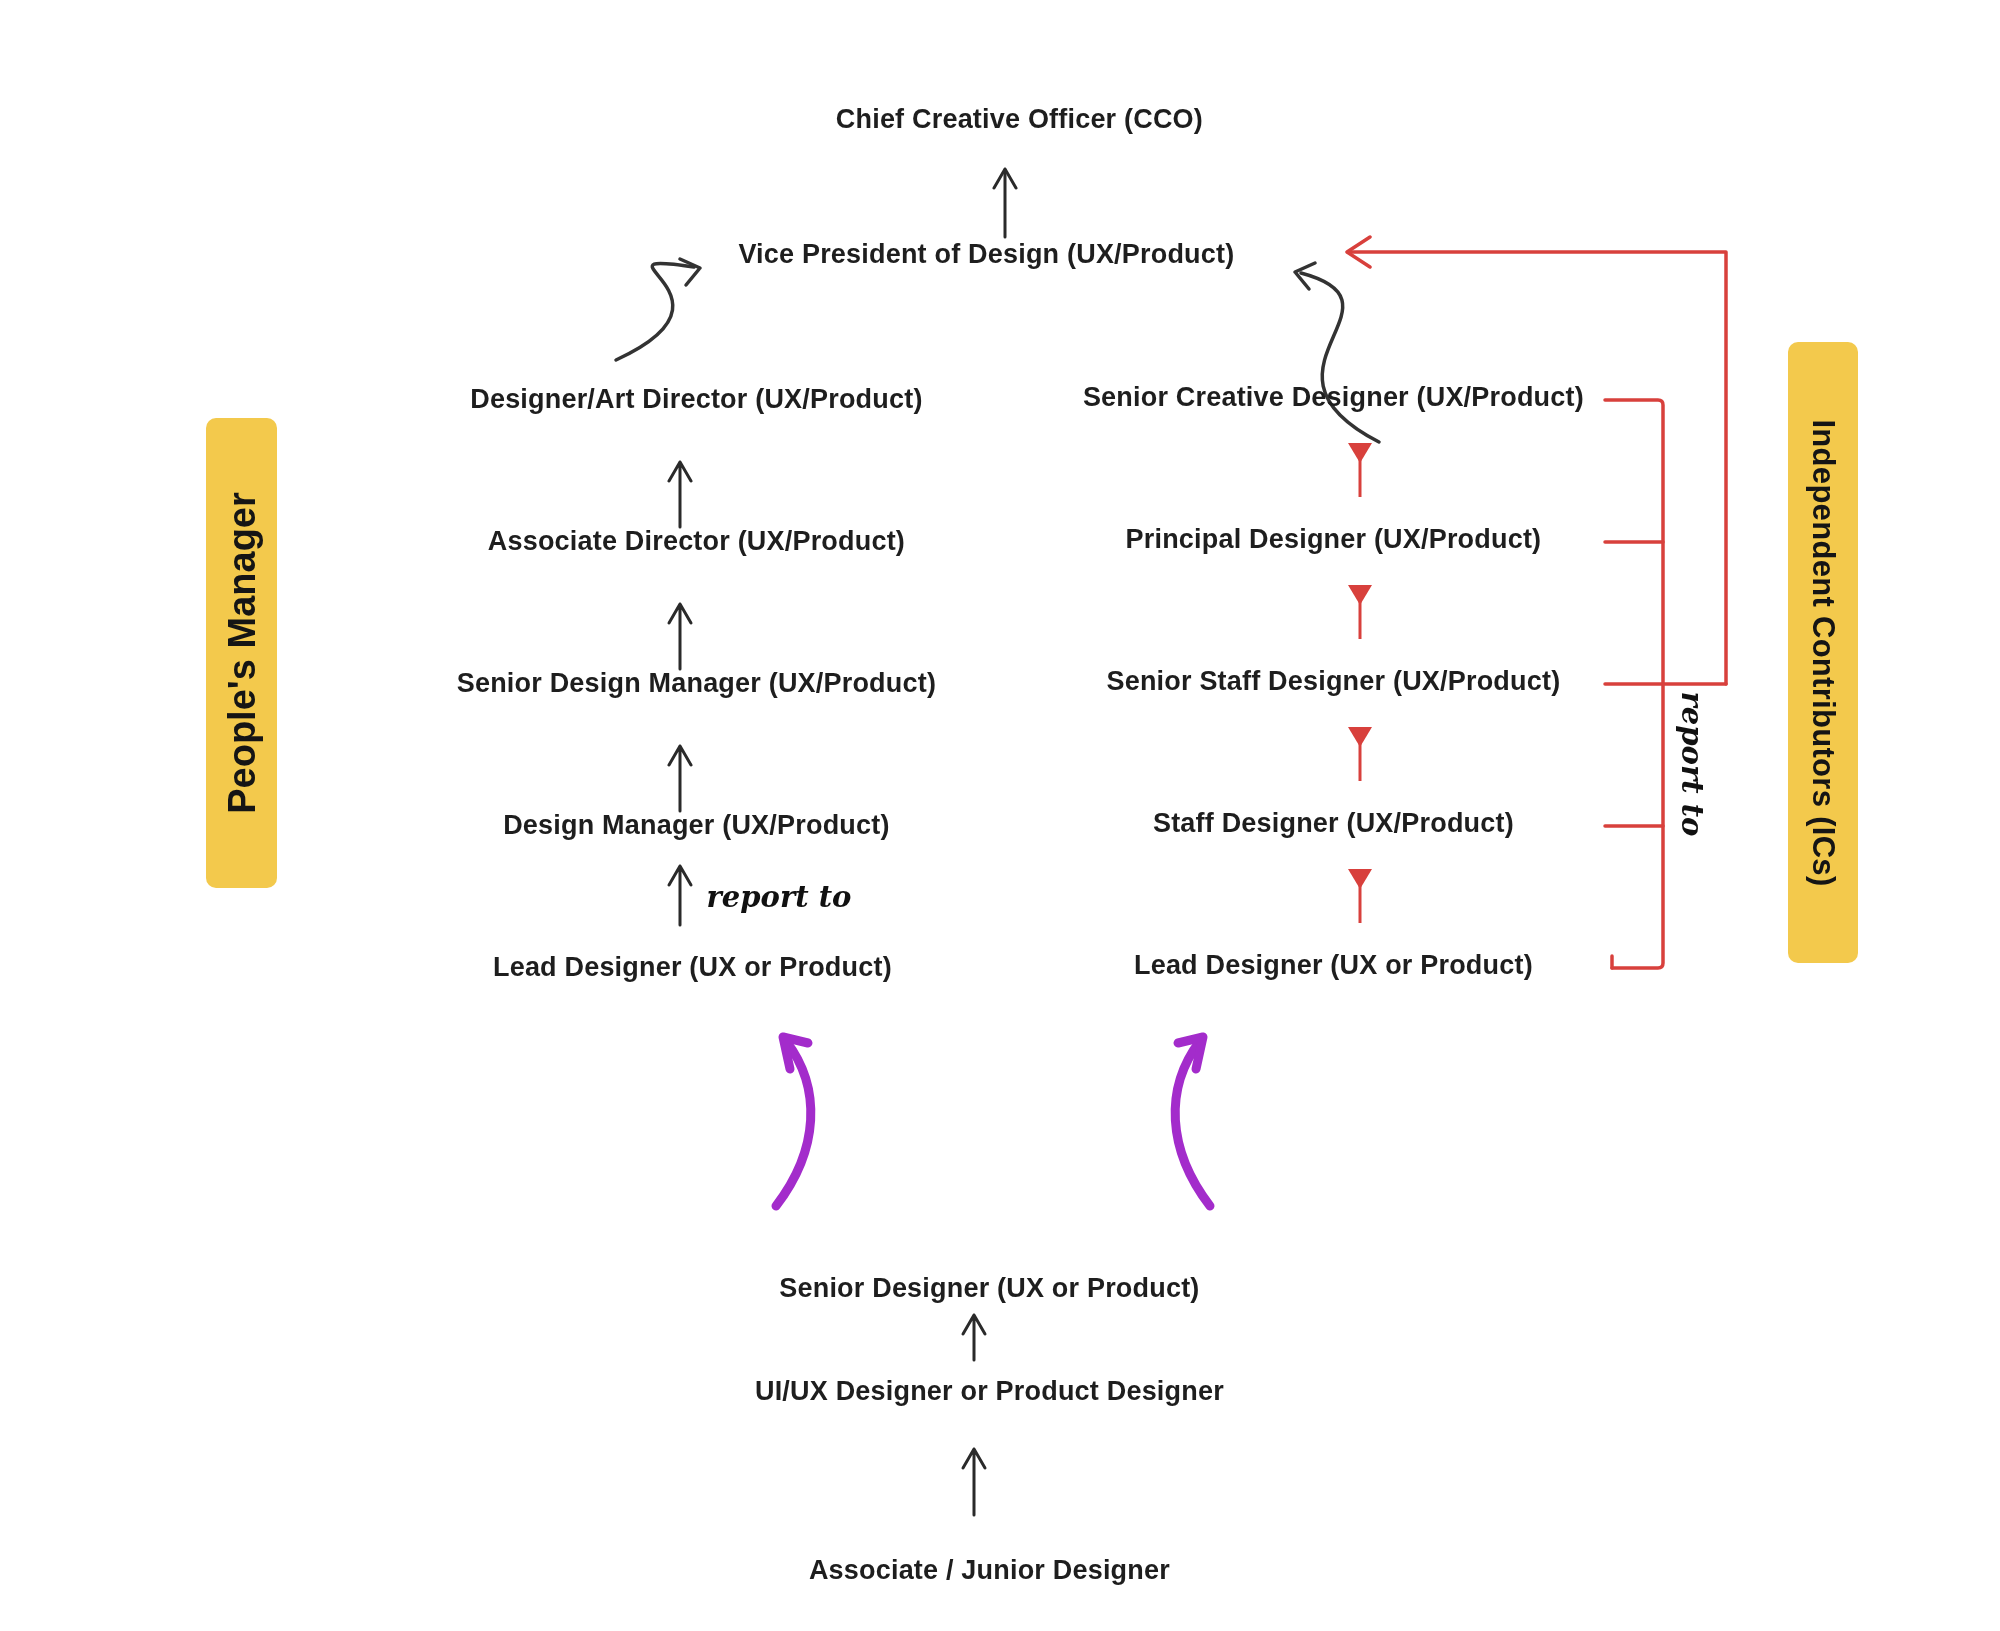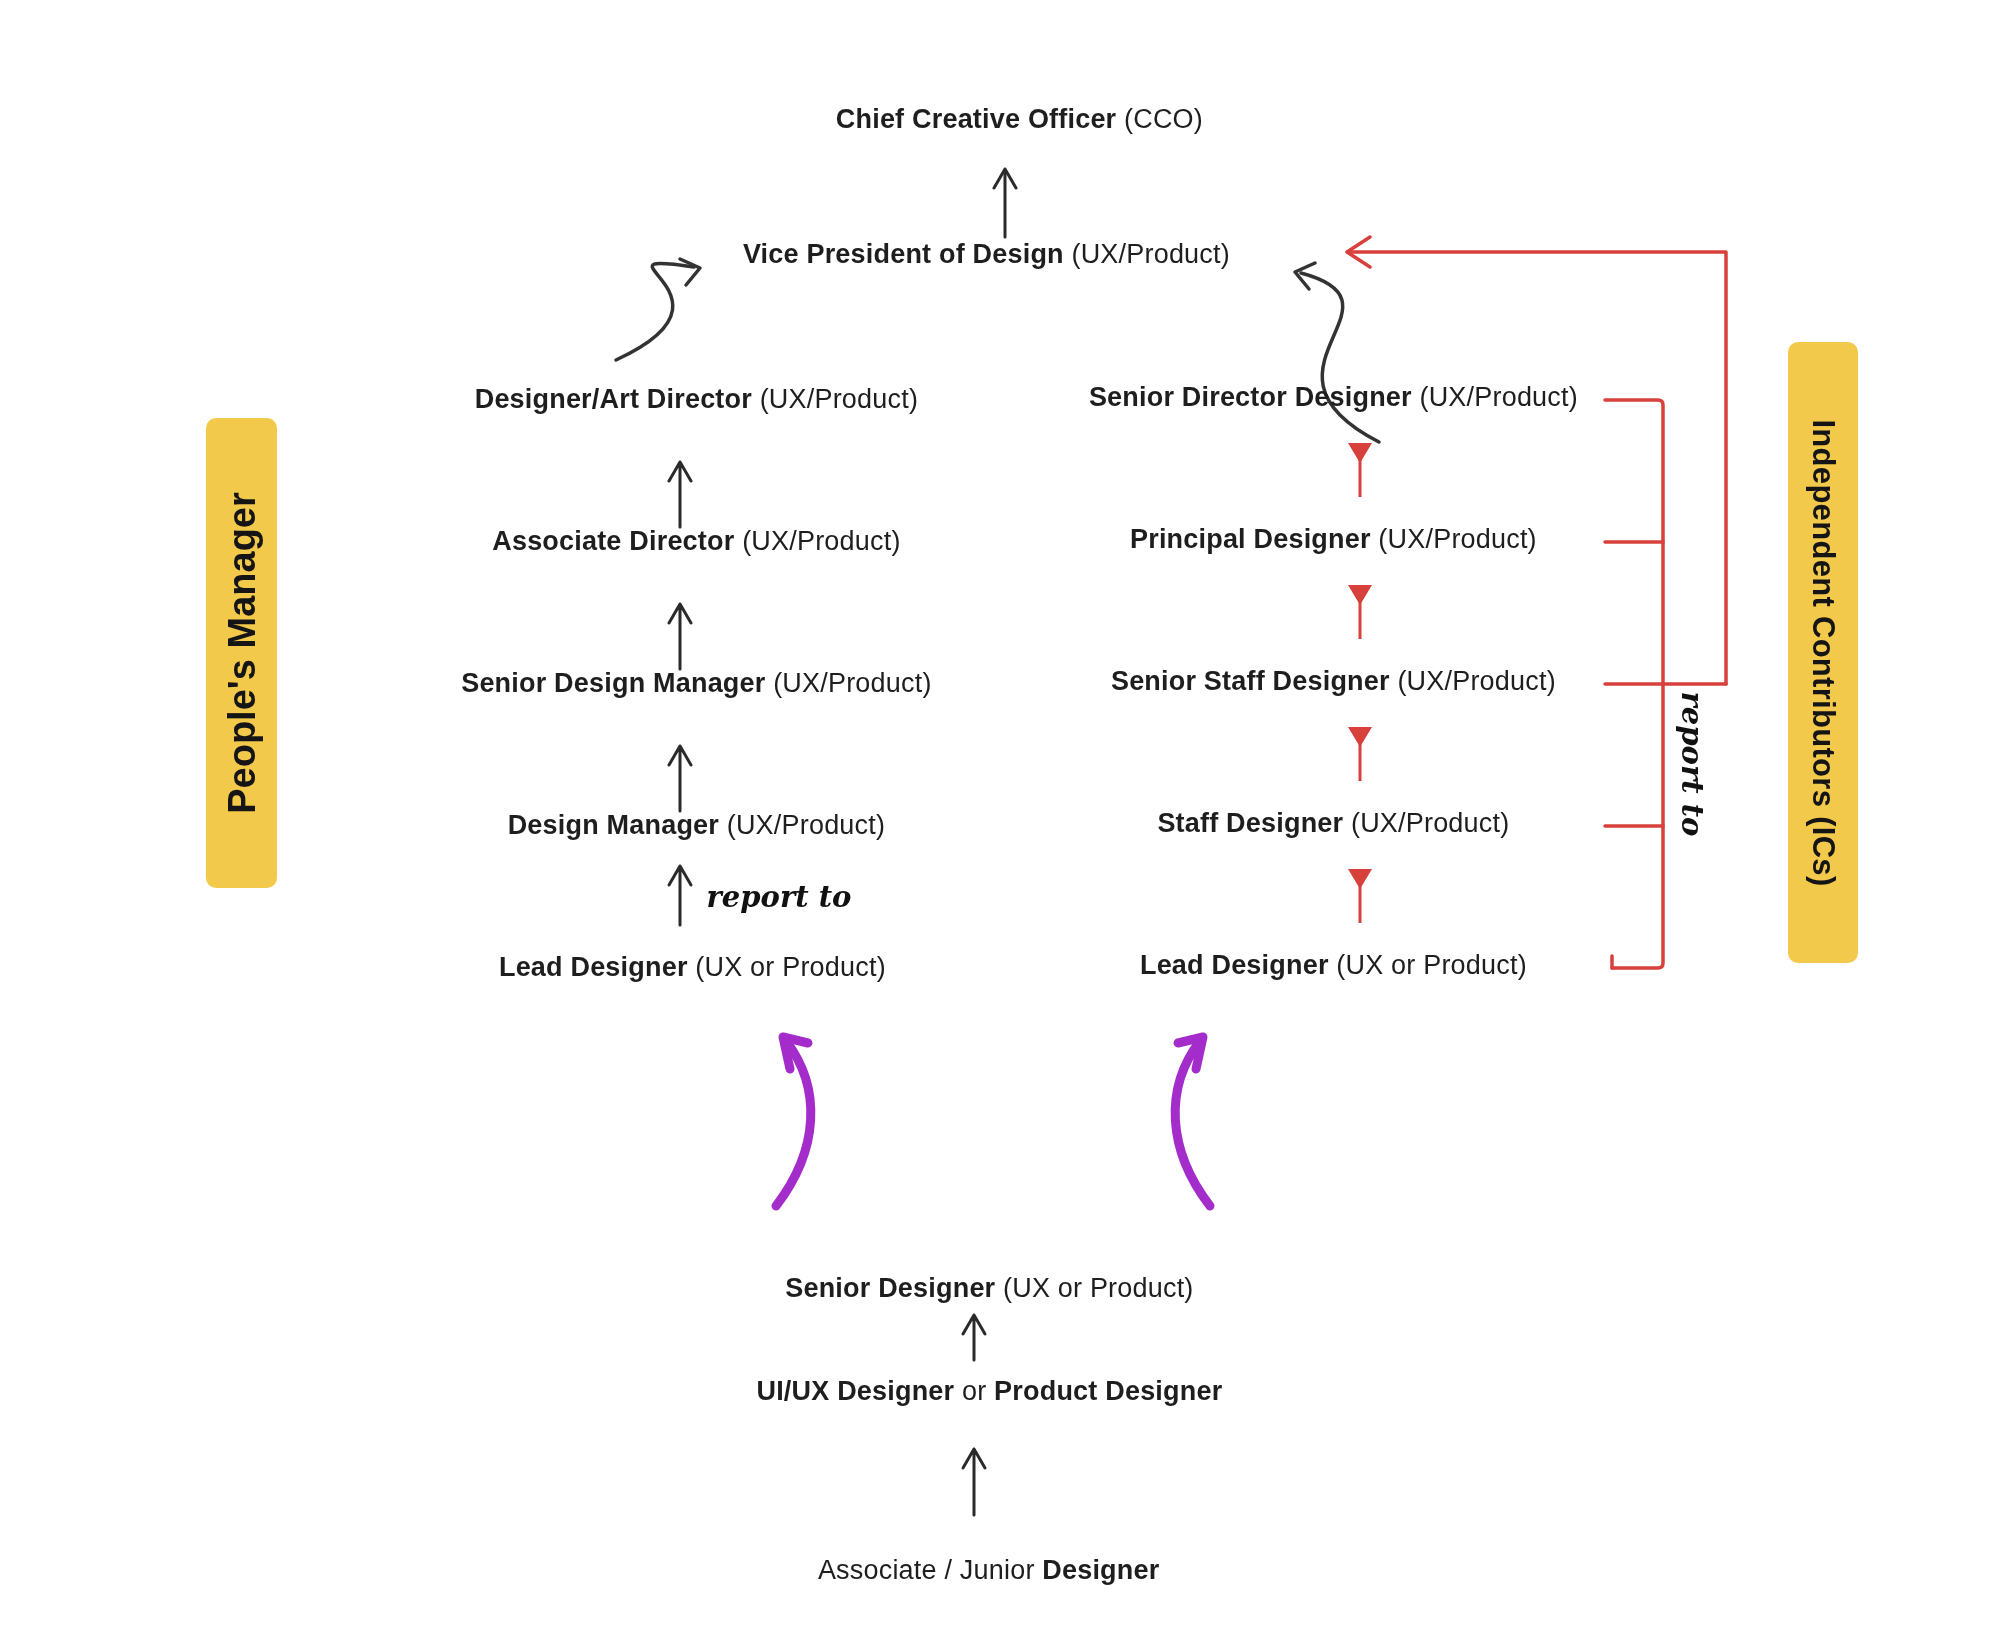--- a/index.html
+++ b/index.html
@@ -6,21 +6,21 @@
   #canvas{
     position:relative;width:2000px;height:1631px;background:#ffffff;overflow:hidden;
     font-family:"Liberation Sans","DejaVu Sans",sans-serif;color:#1e1e1e;
   }
   #wires{position:absolute;left:0;top:0;width:2000px;height:1631px;}
   .node{
     position:absolute;transform:translate(-50%,-50%);
     white-space:pre;font-size:27px;letter-spacing:.2px;line-height:1.2;
   }
   .node .b{font-weight:700;}
-  .node .r{font-weight:400;}
+  .node .r{font-weight:700;}
   .track-box{
     position:absolute;background:#F3C94C;border-radius:10px;
   }
   .track-box .lbl{
     position:absolute;left:50%;top:50%;white-space:nowrap;
     font-weight:700;color:#151515;
   }
   .lbl.ccw{transform:translate(-50%,-50%) rotate(-90deg);font-size:38px;}
   .lbl.cw{transform:translate(-50%,-50%) rotate(90deg);font-size:31px;letter-spacing:.3px;}
   .hand{
@@ -122,21 +122,21 @@
     <span class="b">Senior Design Manager</span><span class="r"> (UX/Product)</span>
   </div>
   <div class="node" style="left:681px;top:826px">
     <span class="b">Design Manager</span><span class="r"> (UX/Product)</span>
   </div>
   <div class="node" style="left:677px;top:968px">
     <span class="b">Lead Designer</span><span class="r"> (UX or Product)</span>
   </div>
 
   <div class="node" style="left:1318px;top:398px">
-    <span class="b">Senior Director Designer</span><span class="r"> (UX/Product)</span>
+    <span class="b">Senior Creative Designer</span><span class="r"> (UX/Product)</span>
   </div>
   <div class="node" style="left:1318px;top:540px">
     <span class="b">Principal Designer</span><span class="r"> (UX/Product)</span>
   </div>
   <div class="node" style="left:1318px;top:682px">
     <span class="b">Senior Staff Designer</span><span class="r"> (UX/Product)</span>
   </div>
   <div class="node" style="left:1318px;top:824px">
     <span class="b">Staff Designer</span><span class="r"> (UX/Product)</span>
   </div>

